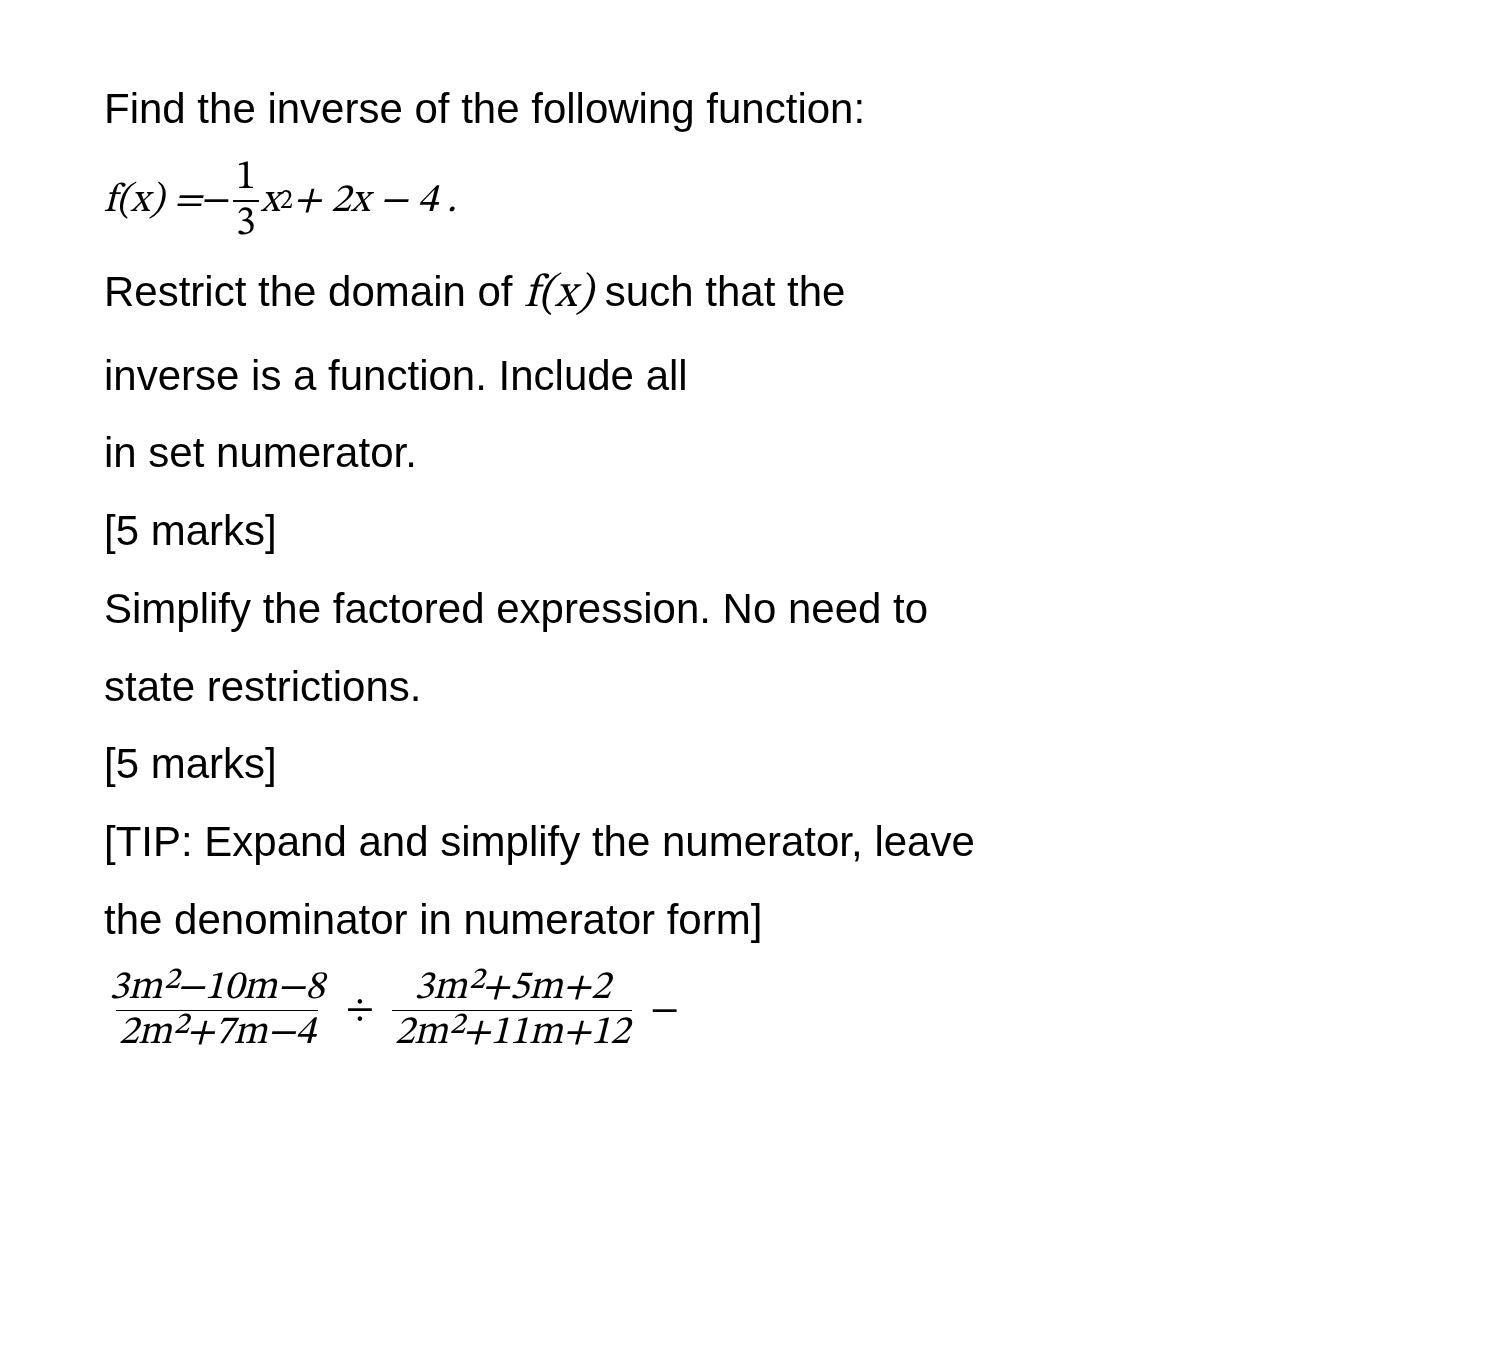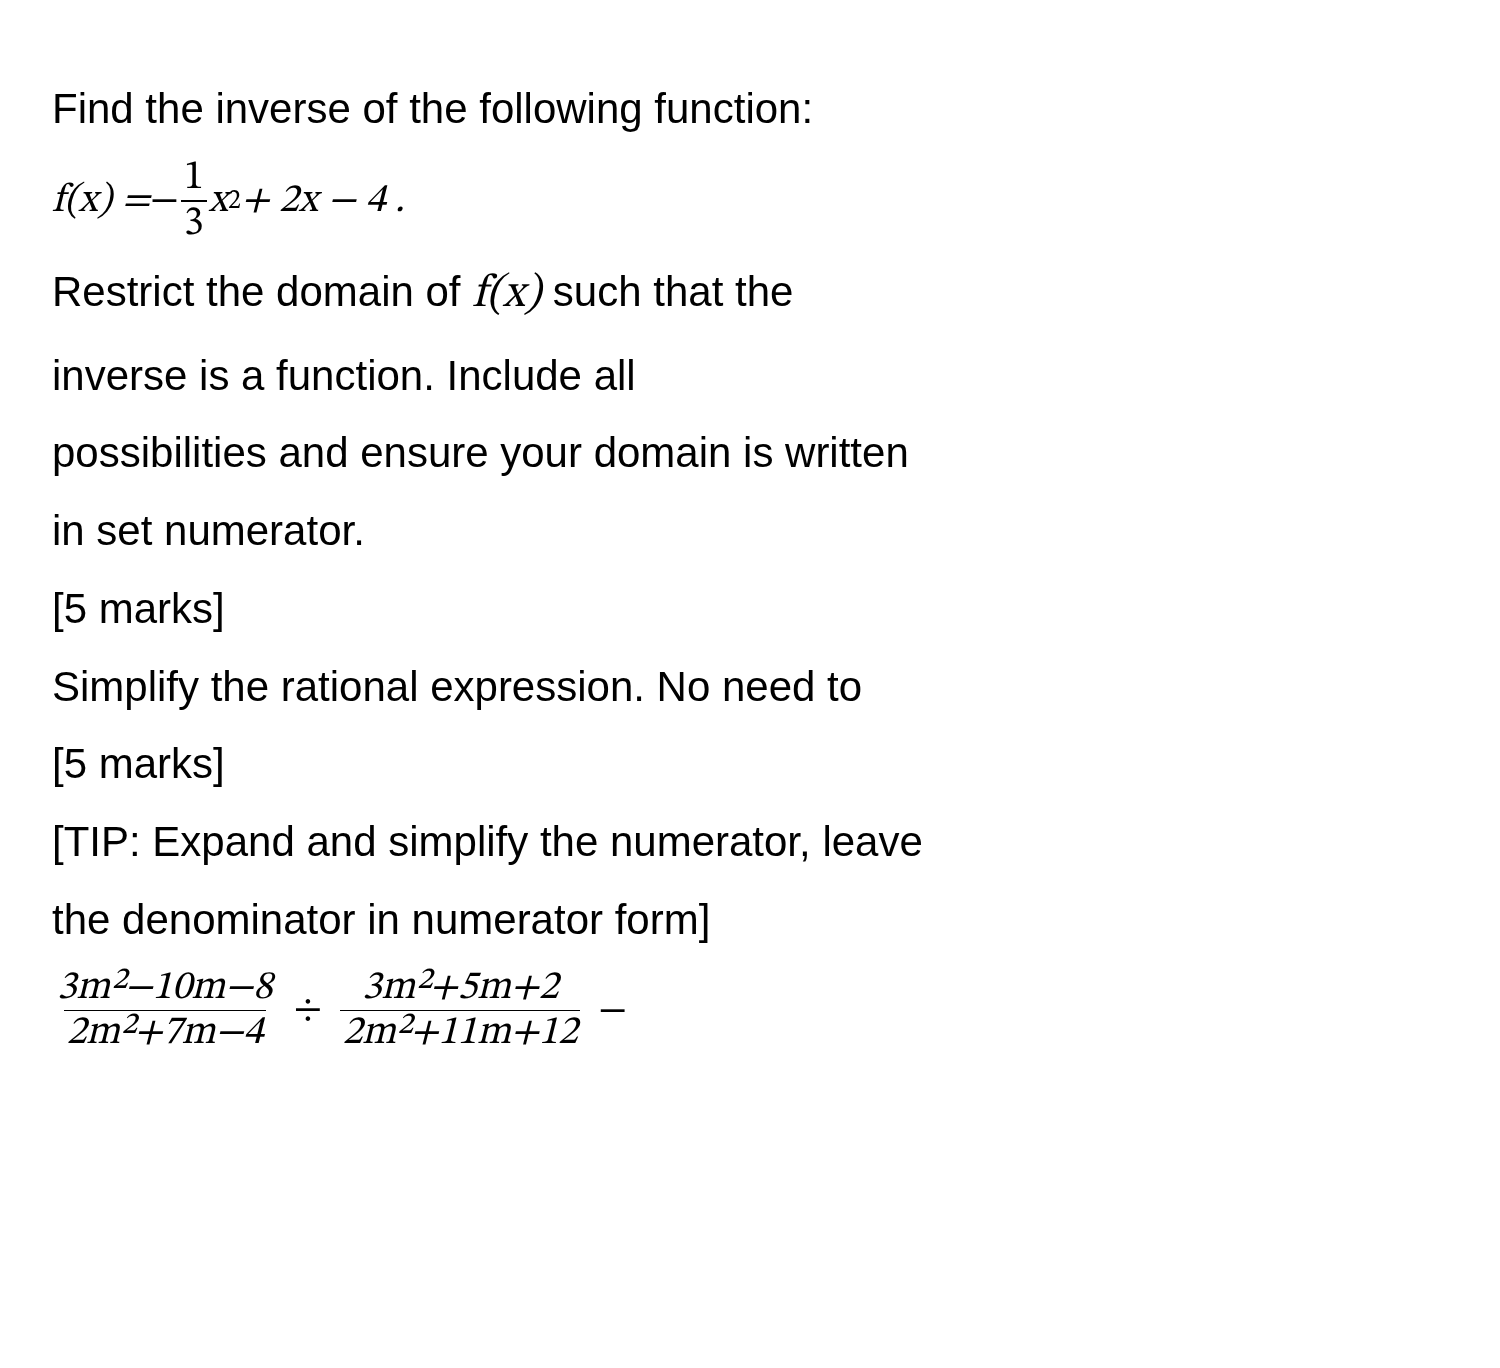--- a/index.html
+++ b/index.html
@@ -5,21 +5,21 @@
   html, body {
     margin: 0;
     padding: 0;
     width: 1500px;
     height: 1368px;
     background: #ffffff;
     font-family: -apple-system, BlinkMacSystemFont, "Segoe UI", Helvetica, Arial, sans-serif;
     color: #000000;
   }
   .page {
-    padding: 70px 90px 40px 52px;
+    padding: 70px 90px 40px 104px;
     font-size: 42px;
     line-height: 1.85;
   }
   .math-line {
     font-family: "Cambria Math", "STIX Two Math", "Latin Modern Math", Georgia, serif;
     font-size: 40px;
     line-height: 1.6;
     margin: 8px 0 6px 0;
     display: flex;
     align-items: center;
@@ -67,25 +67,25 @@
     <span class="it"> + 2x − 4 .</span>
   </div>
 
   <div>
     <span>Restrict the domain of </span>
     <span class="inline-fn it">f(x)</span>
     <span> such that the</span>
   </div>
 
   <div>inverse is a function. Include all</div>
-  <div>possibilities and ensure your domain is written</div>
   <div>in set numerator.</div>
   <div>[5 marks]</div>
 
-  <div>Simplify the rational expression. No need to</div>
+  <div>Simplify the factored expression. No need to</div>
+  <div>state restrictions.</div>
   <div>[5 marks]</div>
   <div>[TIP: Expand and simplify the numerator, leave</div>
   <div>the denominator in numerator form]</div>
 
   <div class="math-line small tight">
     <span class="frac">
       <span class="num it">3m²−10m−8</span>
       <span class="den it">2m²+7m−4</span>
     </span>
     <span class="op-wide">÷</span>

